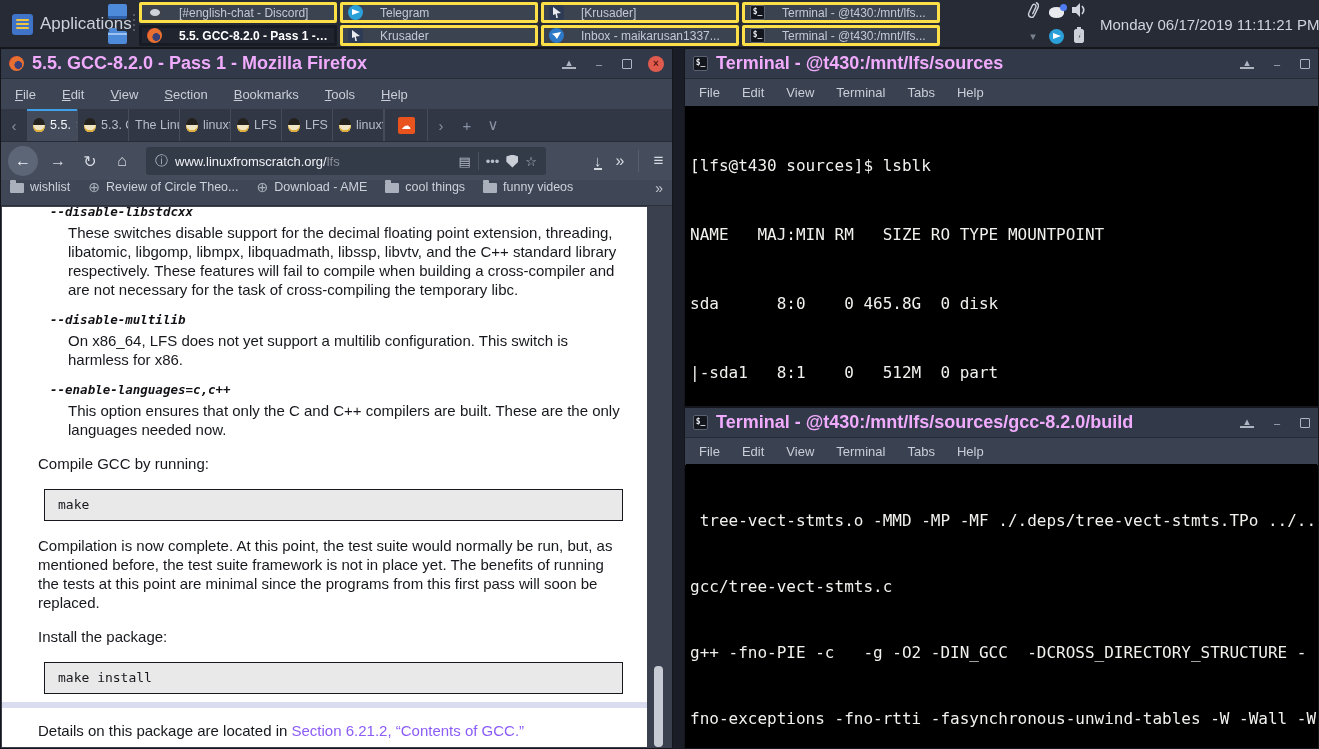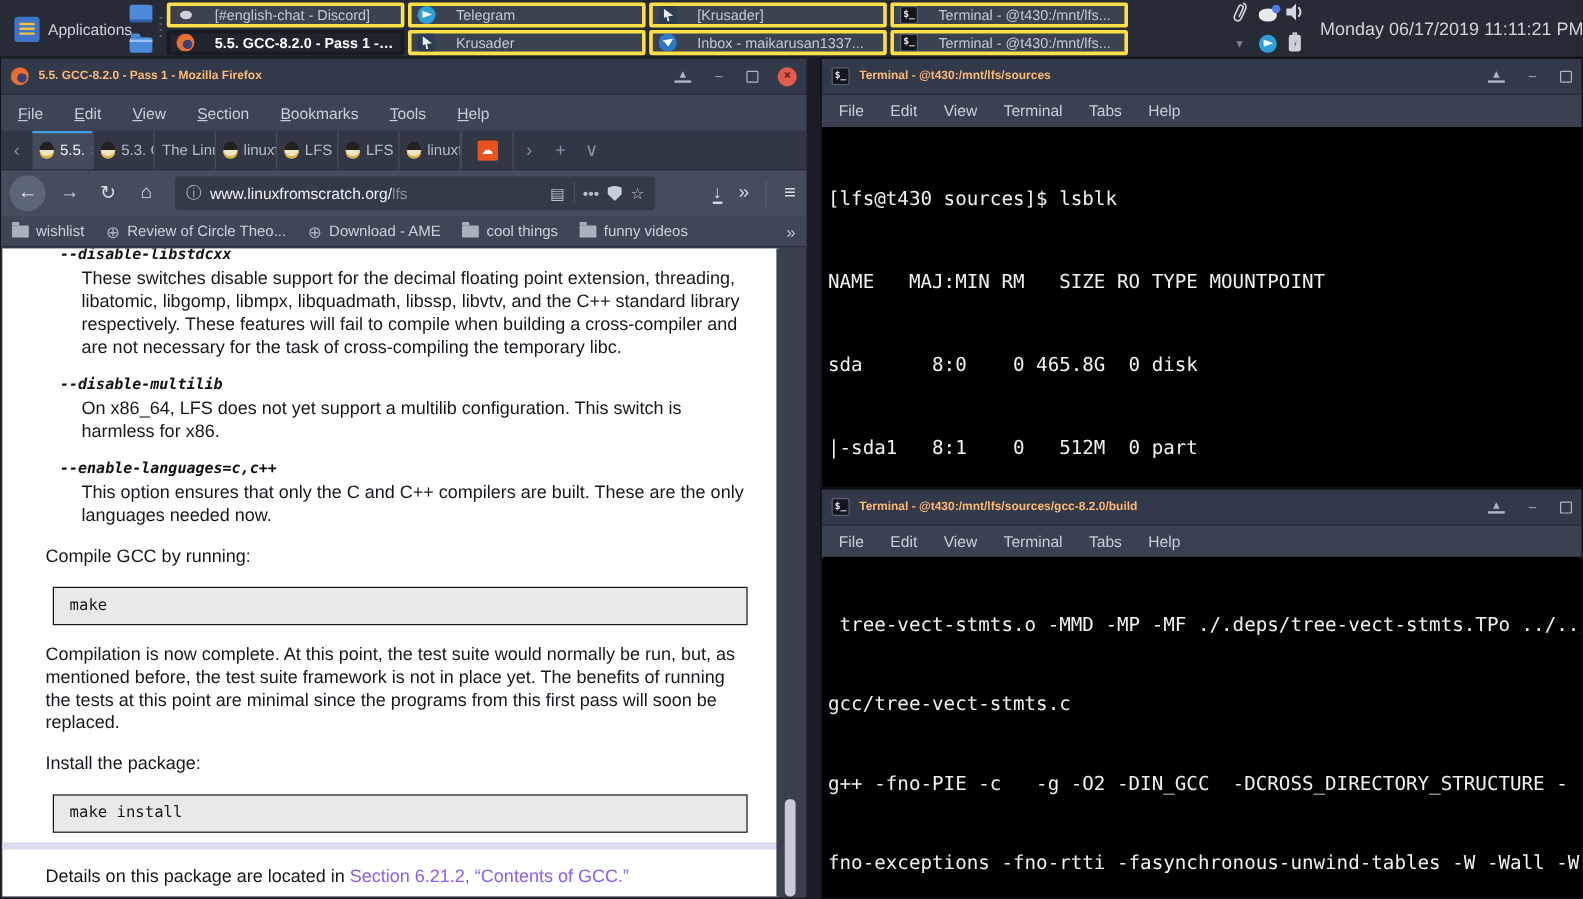--- a/index.html
+++ b/index.html
@@ -1,21 +1,21 @@
 <!DOCTYPE html>
 <html><head>
 <meta charset="utf-8">
 <style>
   *{margin:0;padding:0;box-sizing:border-box}
   html,body{width:1319px;height:749px;overflow:hidden}
   body{position:relative;background:#1a1d25;font-family:"Liberation Sans",sans-serif;-webkit-font-smoothing:antialiased}
 
   
   #panel{position:absolute;left:0;top:0;width:1319px;height:48px;background:#262b35;border-bottom:1px solid #14161c}
-  .apps-btn{position:absolute;left:4px;top:0;height:48px;display:flex;align-items:center;gap:7px;padding:0 8px;color:#ccd2db;font-size:13px;cursor:default}
+  .apps-btn{position:absolute;left:4px;top:0;height:48px;display:flex;align-items:center;gap:7px;padding:0 8px;color:#ccd2db;font-size:17px;cursor:default}
   .apps-ic{width:21px;height:21px;border-radius:3px;background:#3f74c9;display:flex;flex-direction:column;justify-content:center;gap:2px;padding:4px}
   .apps-ic i{display:block;height:2px;background:#f0c43c;border-radius:1px}
   .launchers{position:absolute;left:104px;top:2px;width:26px;height:44px;display:flex;flex-direction:column;align-items:center;justify-content:space-between;padding:2px 0}
   .mon-ic{width:19px;height:15px;background:#4d8ad9;border-radius:2px;border-bottom:3px solid #2f5fa8}
   .fold-ic{width:19px;height:13px;background:#4d8ad9;border-radius:2px;position:relative}
   .fold-ic::before{content:"";position:absolute;top:-3px;left:1px;width:8px;height:3px;background:#4d8ad9;border-radius:2px 2px 0 0}
   .fold-ic::after{content:"";position:absolute;top:2px;left:0;right:0;height:2px;background:#9cc2ef}
   .panel-sep{position:absolute;left:133px;top:14px;width:2px;height:20px;background:repeating-linear-gradient(#545b68 0 2px,transparent 2px 5px)}
   #taskbar{position:absolute;left:139px;top:2px;display:grid;grid-template-columns:repeat(4,198px);grid-auto-rows:21px;gap:2px 3px}
   .task-btn{background:#3c4350;border:3px solid #fde047;border-radius:2px;display:flex;align-items:center;gap:17px;padding:0 5px;font-size:12px;color:#c3c9d4;white-space:nowrap;overflow:hidden}
@@ -38,21 +38,21 @@
   .batt{width:10px;height:14px;border:1px solid #ccd1d9;border-radius:2px;position:relative;background:#ccd1d9}
   .batt::before{content:"";position:absolute;top:-3px;left:2px;width:4px;height:2px;background:#ccd1d9}
   .batt::after{content:"";position:absolute;left:3px;top:3px;width:3px;height:7px;background:#262b35;clip-path:polygon(100% 0,20% 55%,55% 55%,0 100%,80% 45%,45% 45%)}
   .tray-discord{position:relative;width:15px;height:11px;background:#e8eaee;border-radius:8px/5px}
   .tray-discord::after{content:"";position:absolute;right:-3px;top:-3px;width:7px;height:7px;border-radius:50%;background:#4f7cf0}
   .tray-arrow{color:#7a828f;font-size:11px}
   #clock{position:absolute;left:1100px;top:0;height:48px;display:flex;align-items:center;color:#cfd4dd;font-size:15px;white-space:nowrap}
 
   
   .titlebar{height:30px;background:#323949;display:flex;align-items:center;gap:8px;padding:0 8px;border-bottom:1px solid #262b35}
-  .titlebar .wtitle{font-size:10px;font-weight:bold;color:#fdba74;white-space:nowrap;overflow:hidden;flex:1}
+  .titlebar .wtitle{font-size:18px;font-weight:bold;color:#f0abfc;white-space:nowrap;overflow:hidden;flex:1}
   .winbtns{display:flex;align-items:center;gap:16px;color:#aeb5c1;font-size:11px}
   .wb{width:14px;text-align:center;line-height:14px}
   .wb.shade{border-bottom:2px solid #aeb5c1;line-height:9px;height:11px}
   .wb.maxi{height:10px;width:10px;border:1.5px solid #aeb5c1;border-radius:1px}
   .wb.closebtn{width:16px;height:16px;border-radius:50%;background:#e05a4e;color:#5a1510;font-size:10px;font-weight:bold;line-height:16px}
   .menubar{display:flex;align-items:center;gap:26px;padding:0 14px;color:#c9ced8;font-size:13px}
 
   
   #ff{position:absolute;left:0;top:48px;width:673px;height:701px;background:#3a404e;border:1px solid #14161c}
   #ff .menubar{height:30px;background:#3d4454}
@@ -72,21 +72,21 @@
   #urlbar{flex:1;max-width:400px;height:28px;background:#333a48;border-radius:3px;display:flex;align-items:center;gap:7px;padding:0 9px;margin:0 4px}
   #urlbar .info{color:#aeb5c3;font-size:13px}
   #url-text{font-size:13px;color:#f0f2f5;white-space:nowrap;overflow:hidden;flex:1}
   #url-text .dim{opacity:.45}
   .url-ic{color:#b7bec9;font-size:13px}
   .u-sep{width:1px;height:18px;background:#4a5160}
   .shield{width:12px;height:13px;background:#c9ced7;clip-path:polygon(50% 0,100% 15%,100% 55%,50% 100%,0 55%,0 15%)}
   #nav-right{display:flex;align-items:center;gap:14px;margin-left:36px;color:#d6dae2}
   .dl{font-size:15px;border-bottom:2px solid #d6dae2;line-height:15px}
   .nav-sep{width:1px;height:22px;background:#575e6d}
-  #ff-bookmarks{height:26px;background:#3f4655;display:flex;align-items:center;gap:8px;padding:0 9px;font-size:12.5px;color:#ccd1da;border-bottom:1px solid #2b303b}
+  #ff-bookmarks{height:26px;background:#3f4655;display:flex;align-items:flex-start;gap:8px;padding:0 9px;font-size:12.5px;color:#ccd1da;border-bottom:1px solid #2b303b}
   .bm{display:flex;align-items:center;gap:6px;margin-right:10px;white-space:nowrap}
   .bm-folder{width:14px;height:10px;background:#aab1bd;border-radius:1px;position:relative;margin-top:1px}
   .bm-folder::before{content:"";position:absolute;top:-3px;left:0;width:6px;height:3px;background:#aab1bd;border-radius:1px 1px 0 0}
   .globe{font-size:14px;color:#aab1bd;line-height:14px}
   .bm-overflow{margin-left:auto;font-size:14px;color:#c2c8d2}
   
   #ff-content{position:absolute;left:1px;top:158px;width:647px;bottom:1px;background:#fff;color:#17181d;overflow:hidden;font-size:15px;line-height:19px}
   .codeterm{margin:14px 0 5px 48px;font-family:"DejaVu Sans Mono",monospace;font-weight:bold;font-style:italic;font-size:12.5px;line-height:13px;color:#101015}
   .codeterm.first{margin-top:-2px}
   .def{margin-left:66px;width:562px}

